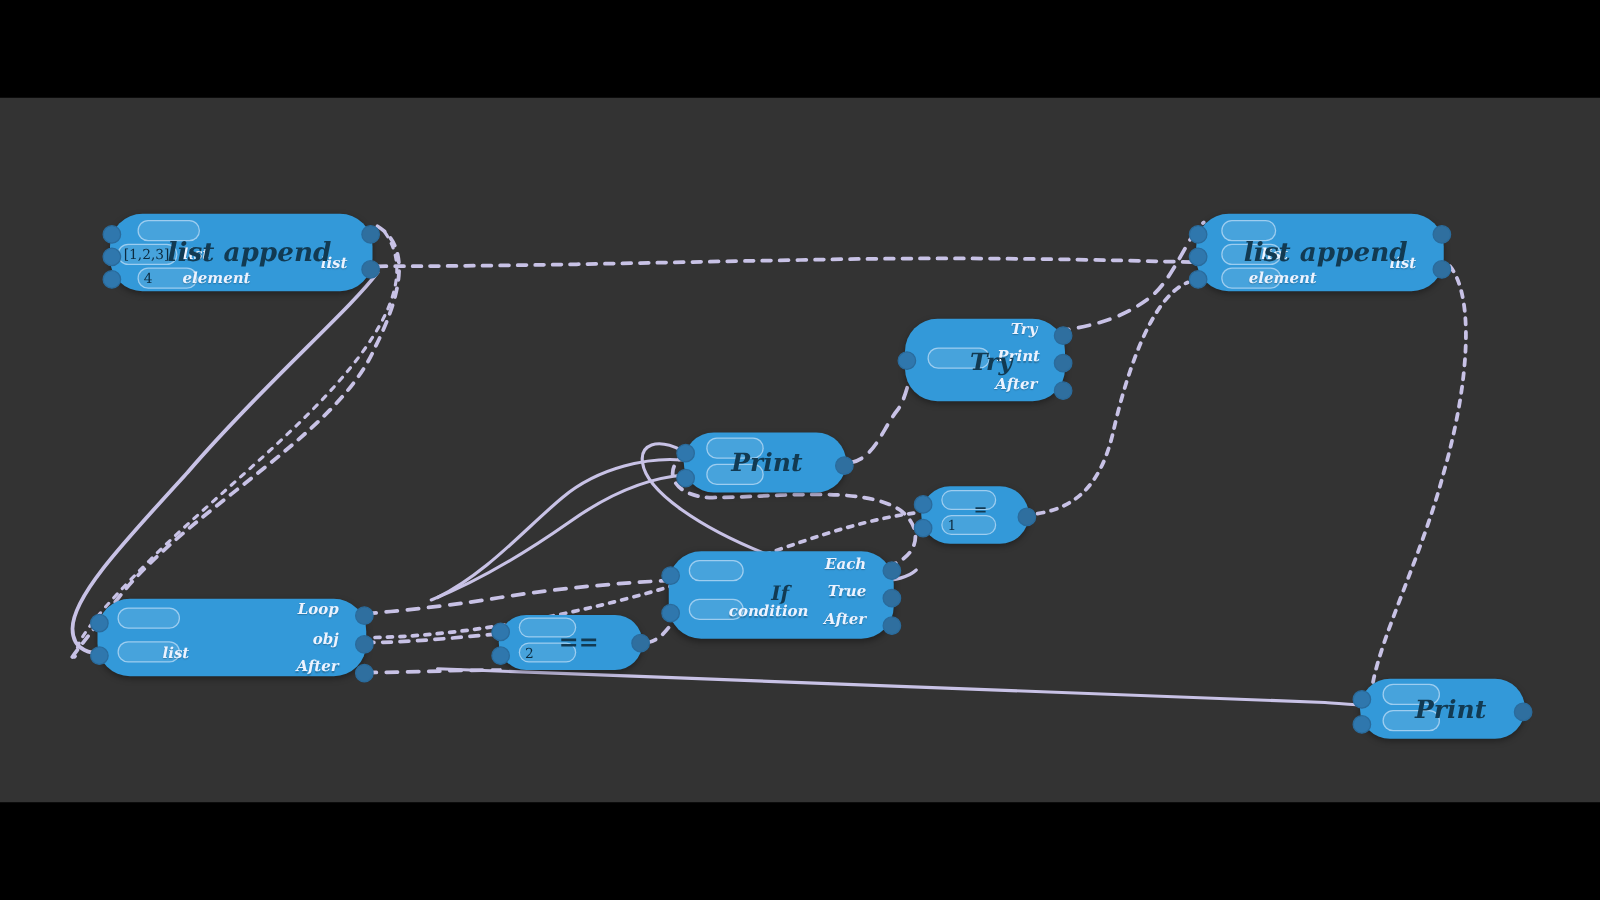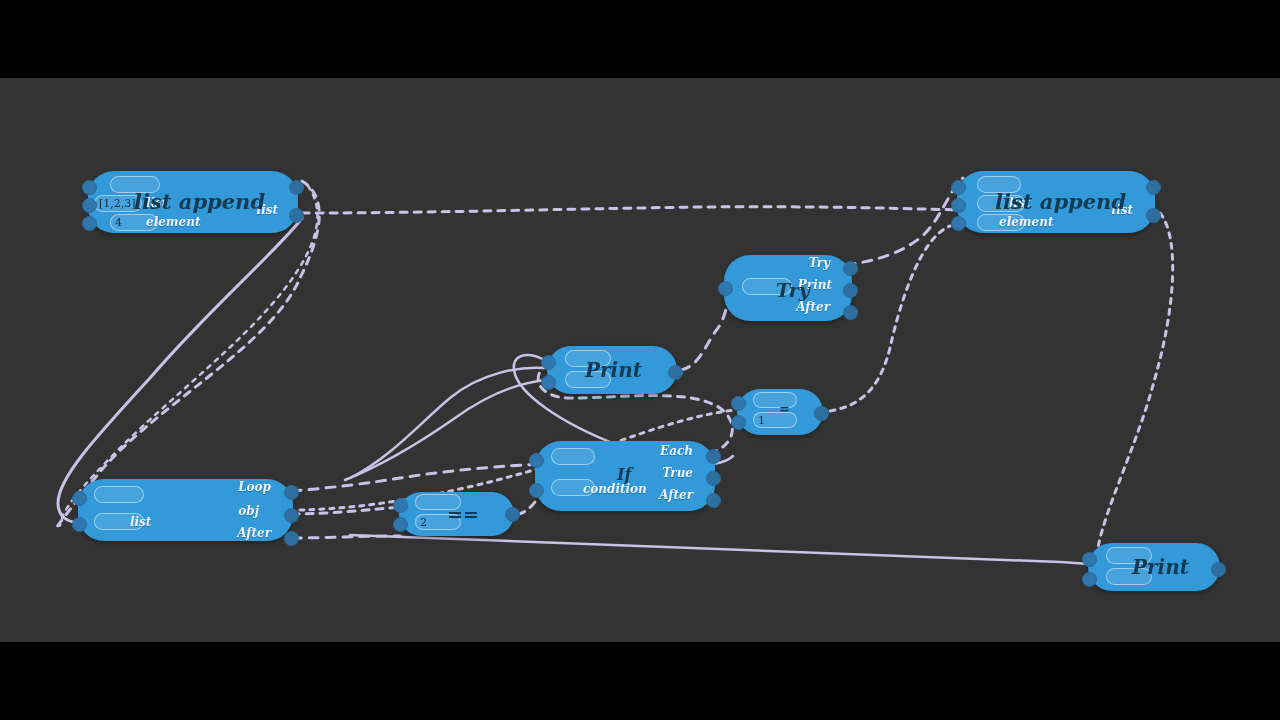--- a/index.html
+++ b/index.html
@@ -259,21 +259,21 @@
       <div class="port" style="left:-6px; top:38px;"></div>
       <div class="port out" style="right:-6px; top:6px;"></div>
       <div class="port out" style="right:-6px; top:29px;"></div>
       <div class="port out" style="right:-6px; top:52px;"></div>
 
       <div class="field" style="left:16px; top:7px; width:50px; height:17px;"></div>
       <div class="field" style="left:16px; top:34px; width:50px; height:17px;"></div>
 
       <div class="plabel" style="left:52px; top:36px;">list</div>
       <div class="plabel" style="right:22px; top:1px;">Loop</div>
-      <div class="plabel" style="right:34px; top:25px;">obj</div>
+      <div class="plabel" style="right:22px; top:25px;">obj</div>
       <div class="plabel" style="right:22px; top:47px;">After</div>
 
     </div>
 
     <div class="node" style="left:1088px; top:465px; width:132px; height:48px;">
       <div class="port" style="left:-6px; top:9px;"></div>
       <div class="port" style="left:-6px; top:29px;"></div>
       <div class="port out" style="right:-6px; top:19px;"></div>
 
       <div class="field" style="left:18px; top:4px; width:46px; height:17px;"></div>

